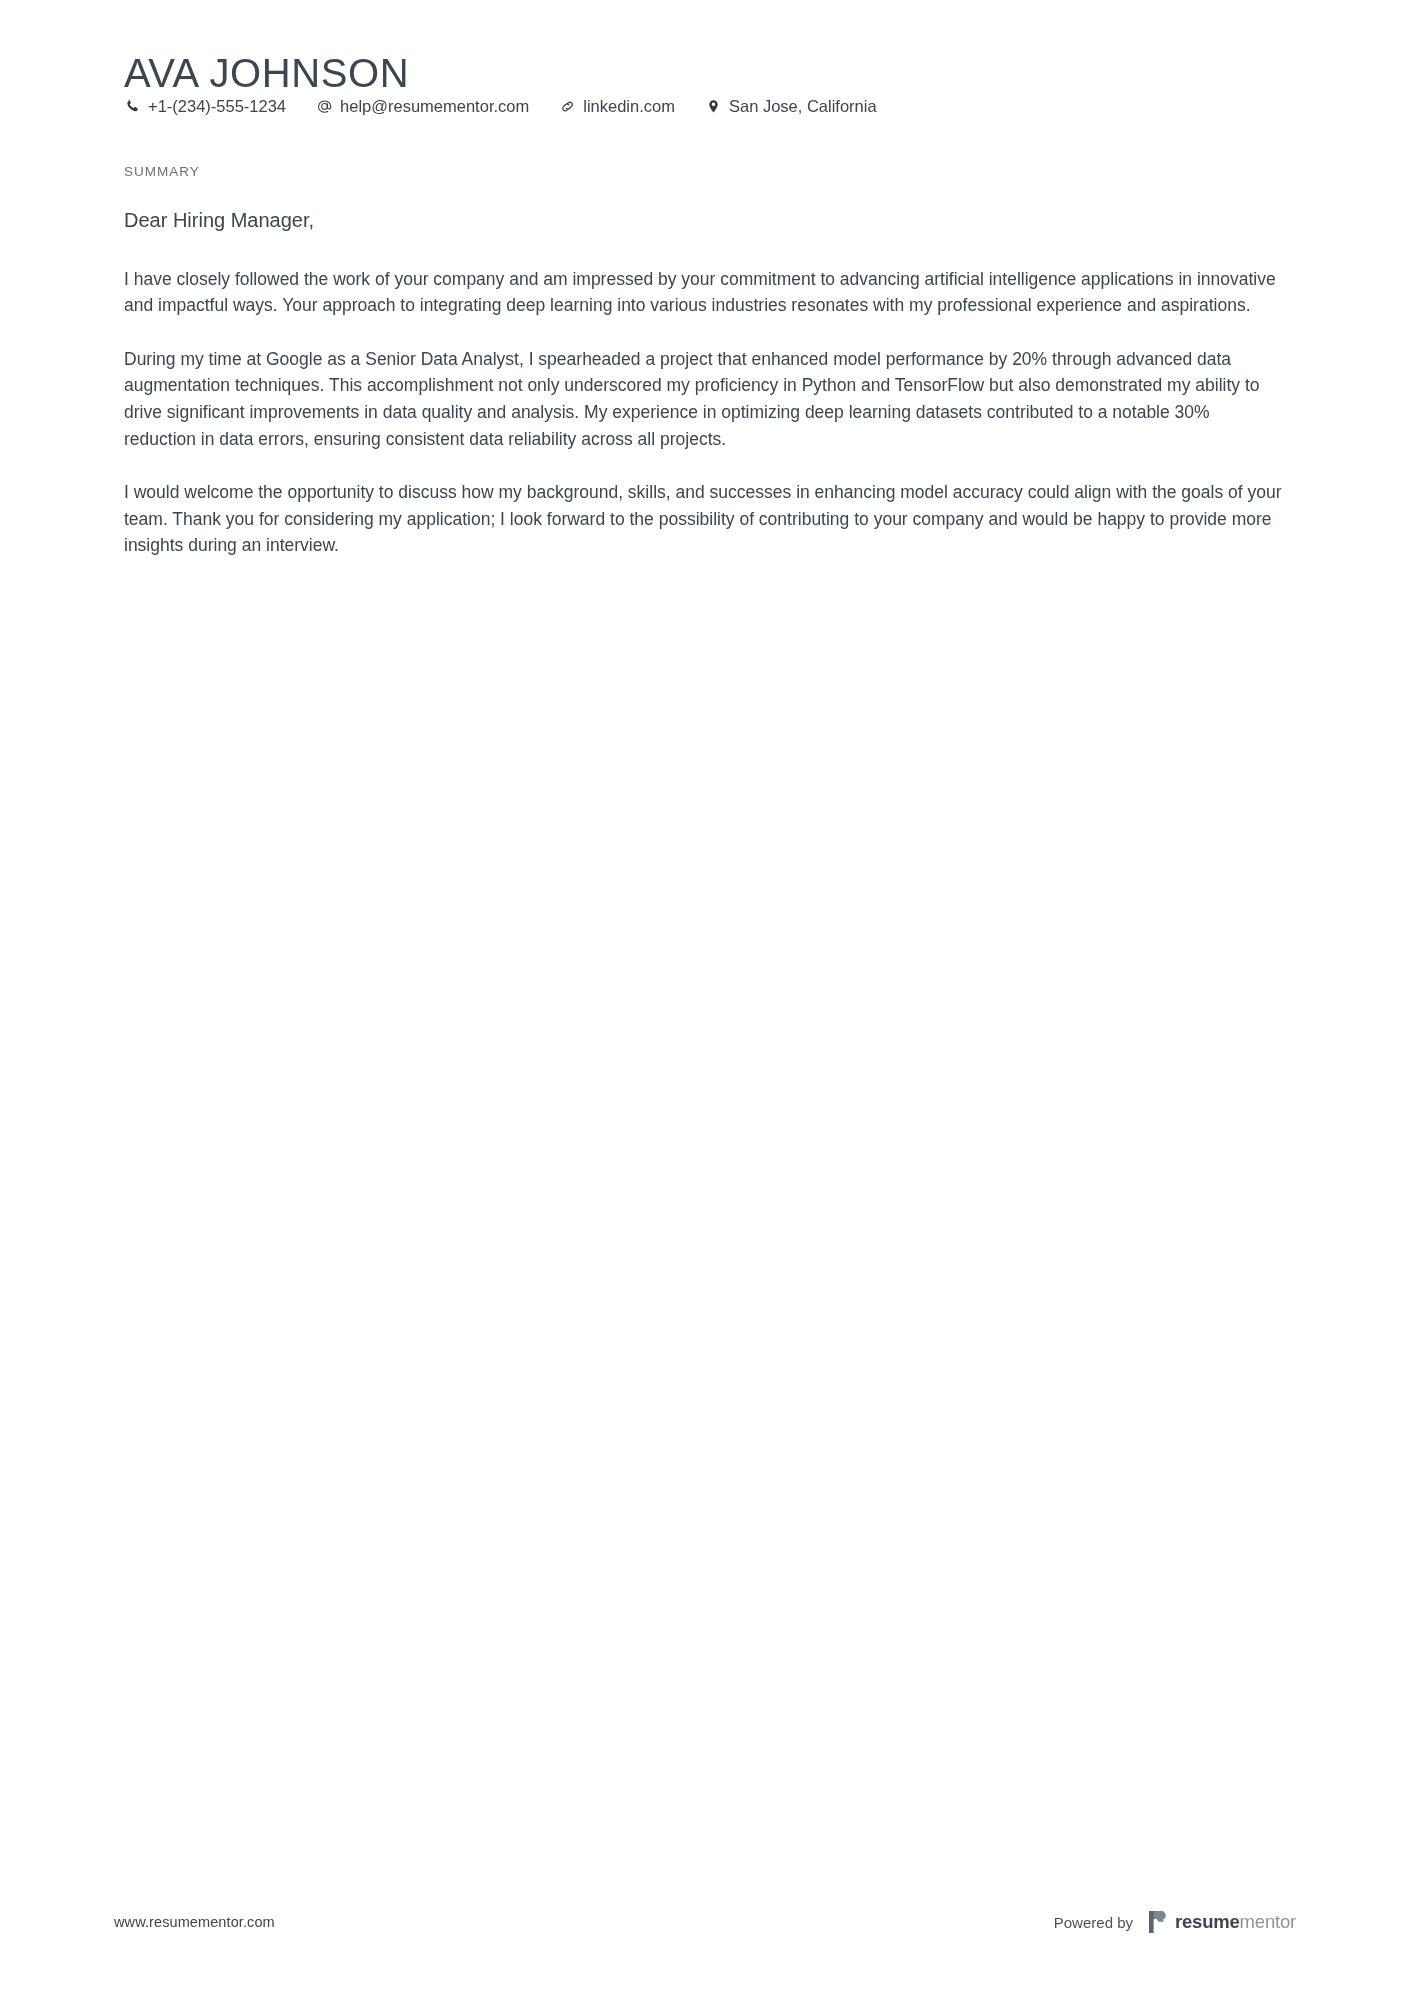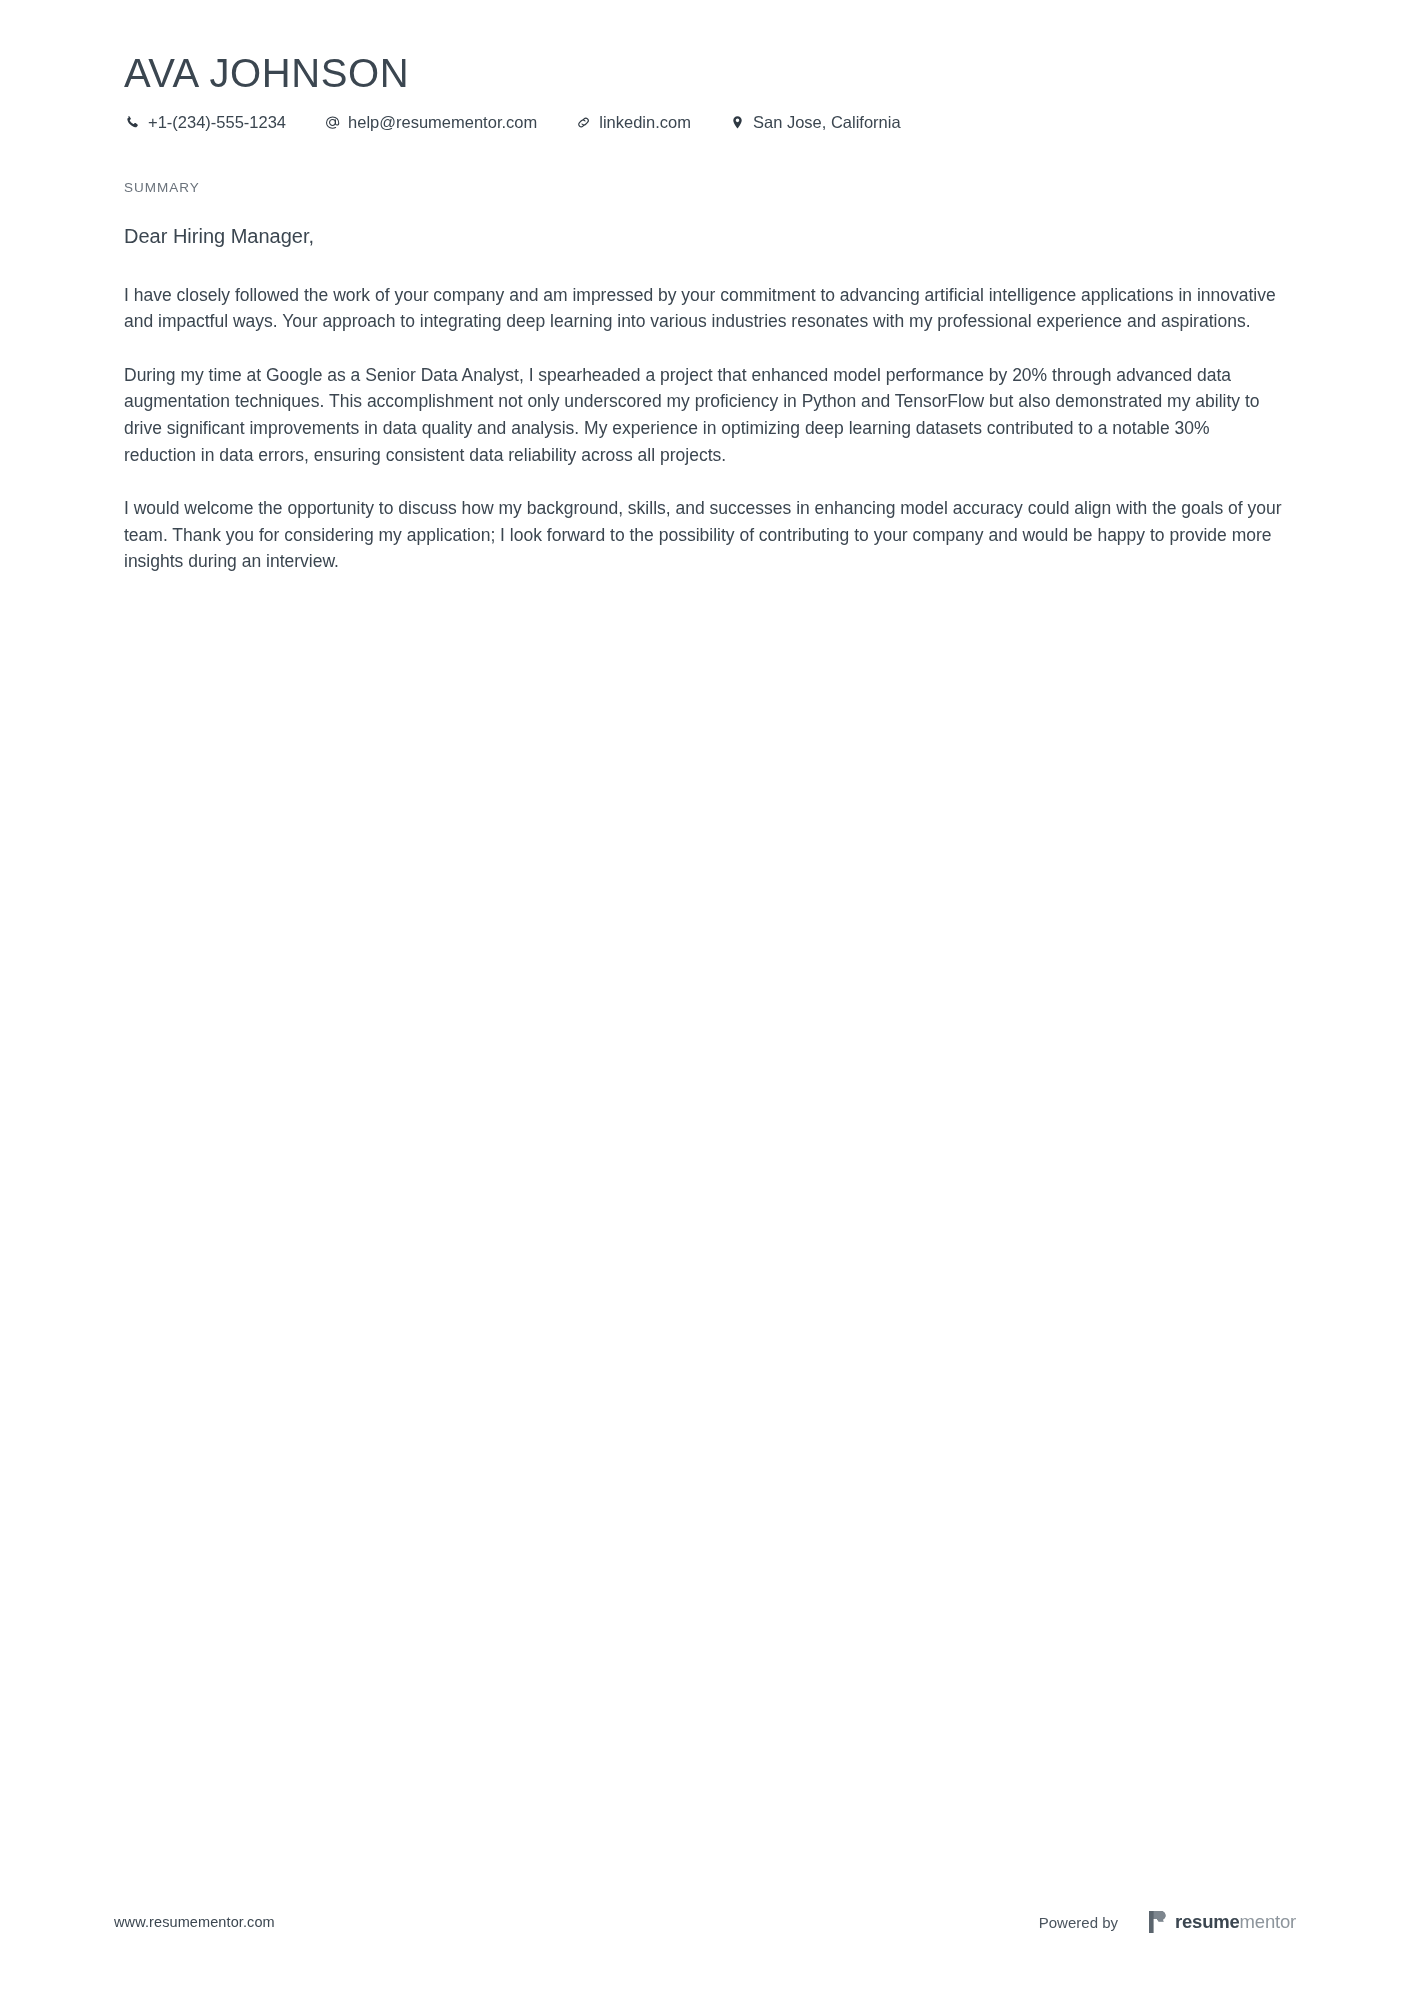--- a/index.html
+++ b/index.html
@@ -45,22 +45,22 @@
     font-weight: 400;
     color: #de5b10;
     margin: 15px 0 0 0;
     letter-spacing: 0.1px;
   }
 
   
   .contact-row {
     display: flex;
     flex-wrap: wrap;
-    margin-top: 18px;
-    gap: 16px;
+    margin-top: 2px;
+    gap: 8px;
   }
   .contact-item {
     display: flex;
     align-items: center;
     font-size: 16.5px;
     color: #3b4650;
     margin-right: 22px;
     white-space: nowrap;
   }
   .contact-item .ico {
@@ -116,21 +116,21 @@
     color: #3b4650;
     letter-spacing: 0.1px;
   }
   .footer-right {
     display: flex;
     align-items: center;
   }
   .powered-by {
     font-size: 15px;
     color: #4a545e;
-    margin-right: 31px;
+    margin-right: 16px;
   }
   .brand {
     display: flex;
     align-items: center;
   }
   .brand-mark {
     width: 19px;
     height: 22px;
     margin-right: 7px;
     flex: none;

